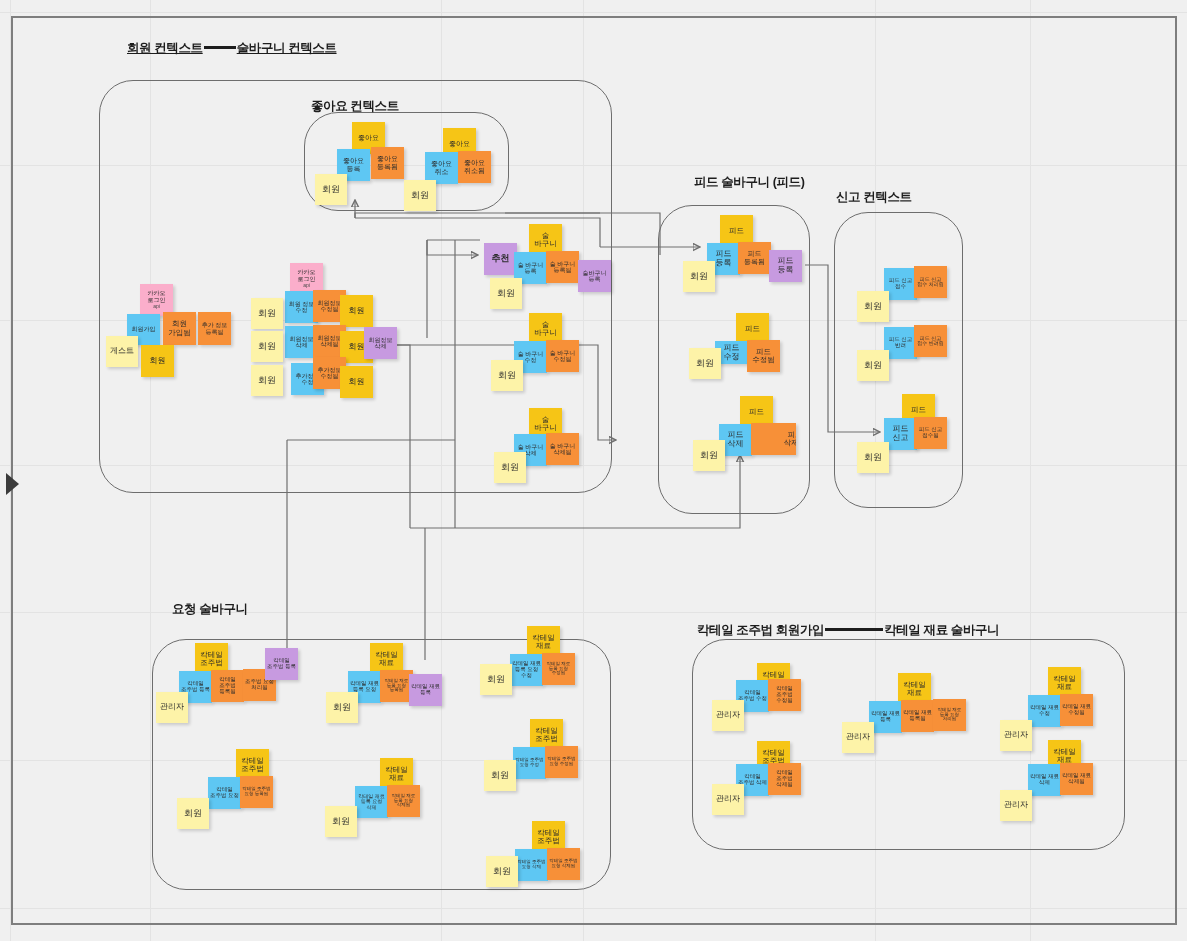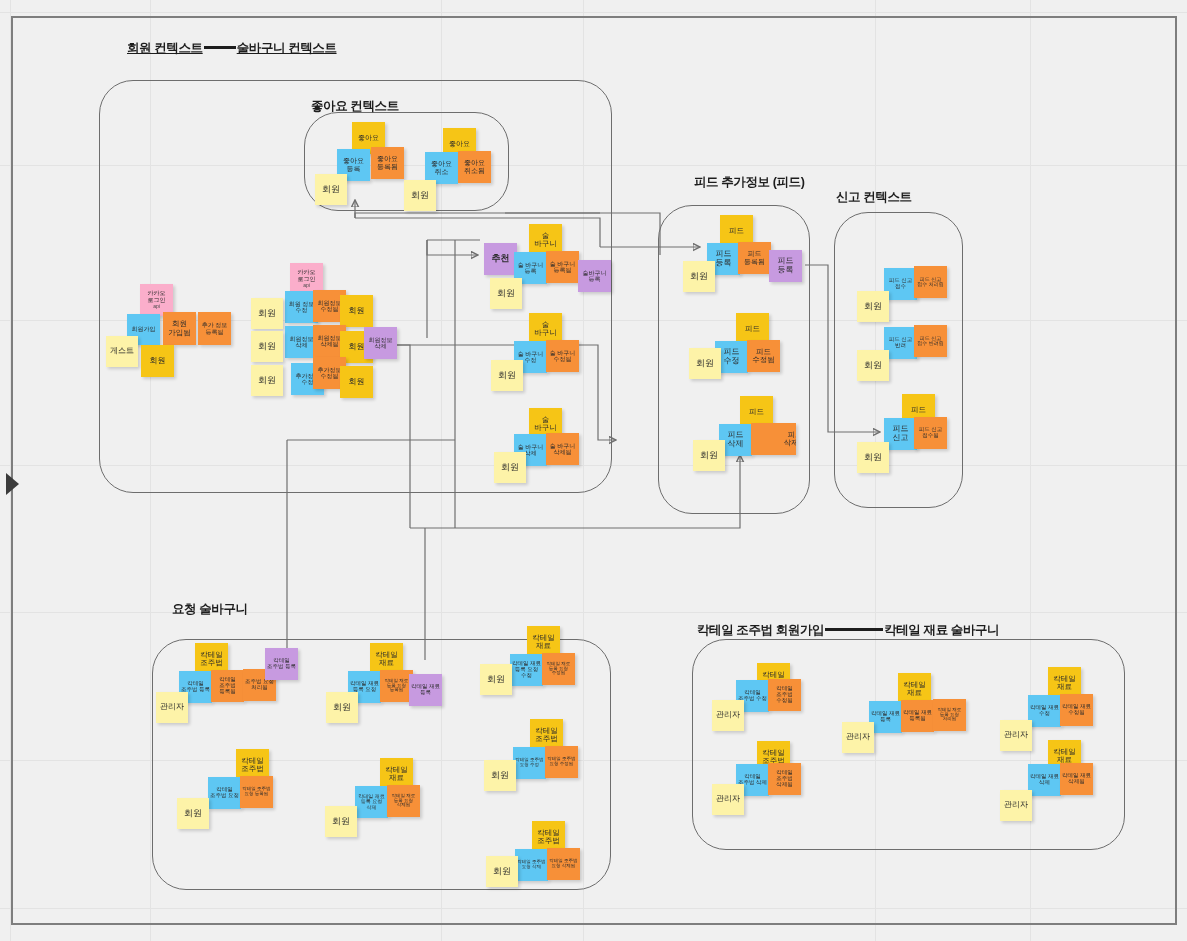--- a/index.html
+++ b/index.html
@@ -114,21 +114,21 @@
 <div class="ctx" style="left:304px;top:112px;width:205px;height:99px;"></div>
 <div class="ctx" style="left:658px;top:205px;width:152px;height:309px;"></div>
 <div class="ctx" style="left:834px;top:212px;width:129px;height:296px;"></div>
 <div class="ctx" style="left:152px;top:639px;width:459px;height:251px;"></div>
 <div class="ctx" style="left:692px;top:639px;width:433px;height:211px;"></div>
 
 <div class="ctx-label" style="left:127px;top:40px;text-decoration:underline;">
   <span>회원 컨텍스트</span><span class="dash" style="width:32px"></span><span>술바구니 컨텍스트</span>
 </div>
 <div class="ctx-label" style="left:311px;top:98px;text-align:right;">좋아요 컨텍스트</div>
-<div class="ctx-label" style="left:694px;top:174px;">피드 추가정보 (피드)</div>
+<div class="ctx-label" style="left:694px;top:174px;">피드 술바구니 (피드)</div>
 <div class="ctx-label" style="left:836px;top:189px;">신고 컨텍스트</div>
 <div class="ctx-label" style="left:172px;top:601px;">요청 술바구니</div>
 <div class="ctx-label" style="left:697px;top:622px;">
   <span>칵테일 조주법 회원가입</span><span class="dash" style="width:58px"></span><span>칵테일 재료 술바구니</span>
 </div>
 
 <div class="note n-agg" style="left:352px;top:122px;width:33px;height:32px;font-size:7px;">
     <span>좋아요</span>
   </div>
 <div class="note n-cmd" style="left:337px;top:149px;width:33px;height:32px;font-size:7px;">
@@ -274,21 +274,21 @@
 <div class="note n-policy" style="left:769px;top:250px;width:33px;height:32px;font-size:8px;">
     <span>피드 등록</span>
   </div>
 <div class="note n-actor" style="left:683px;top:261px;width:32px;height:31px;font-size:9px;">
     <span>회원</span>
   </div>
 
 <div class="note n-agg" style="left:736px;top:313px;width:33px;height:32px;font-size:7.5px;">
     <span>피드</span>
   </div>
-<div class="note n-cmd" style="left:715px;top:341px;width:33px;height:32px;font-size:8px;">
+<div class="note n-cmd" style="left:715px;top:341px;width:33px;height:23px;font-size:8px;">
     <span>피드 수정</span>
   </div>
 <div class="note n-evt" style="left:747px;top:340px;width:33px;height:32px;font-size:7.5px;">
     <span>피드 수정됨</span>
   </div>
 <div class="note n-actor" style="left:689px;top:348px;width:32px;height:31px;font-size:9px;">
     <span>회원</span>
   </div>
 
 <div class="note n-agg" style="left:740px;top:396px;width:33px;height:32px;font-size:7.5px;">

